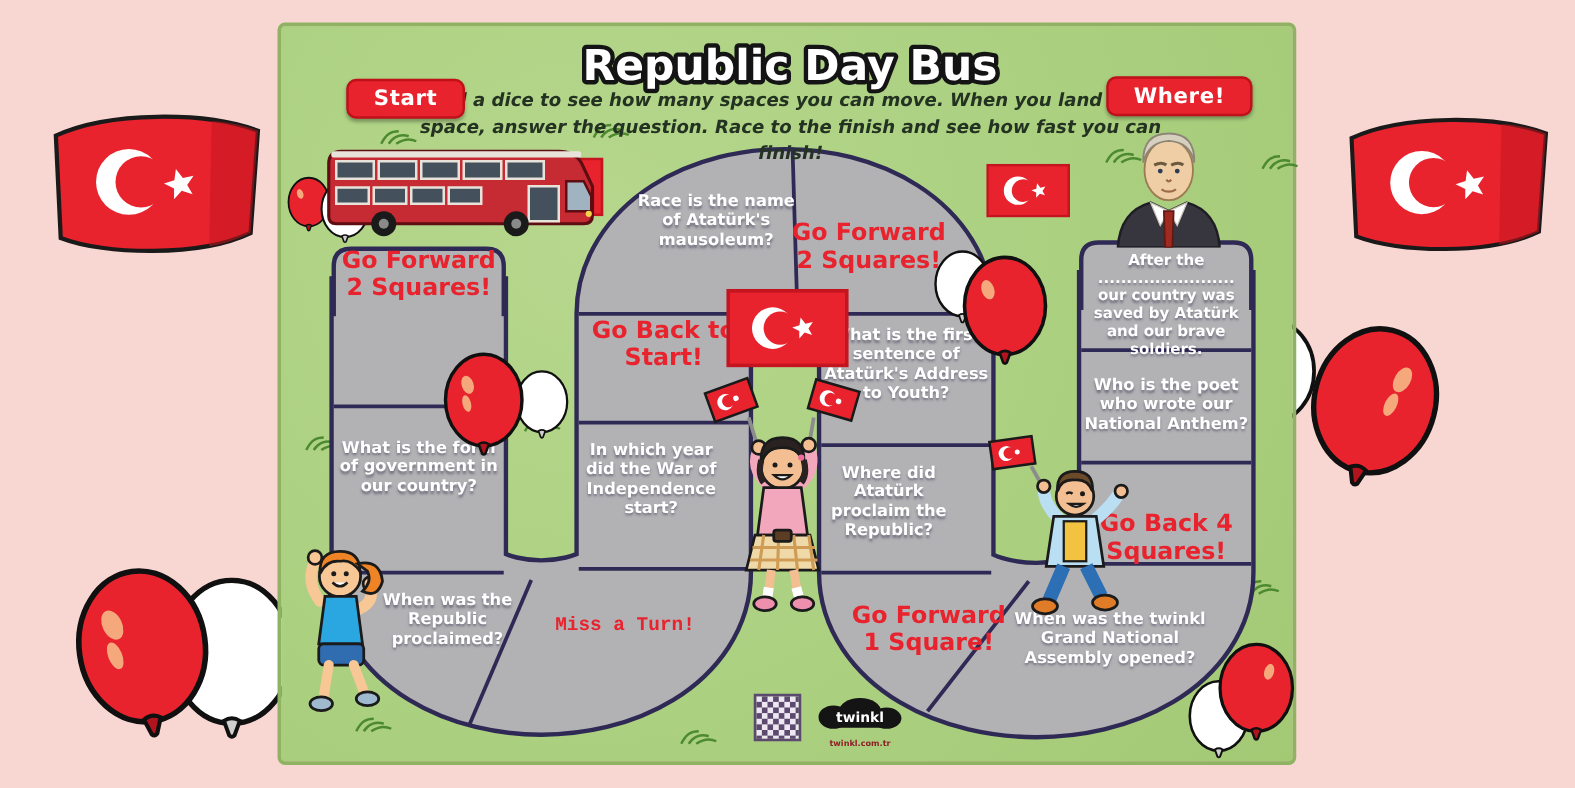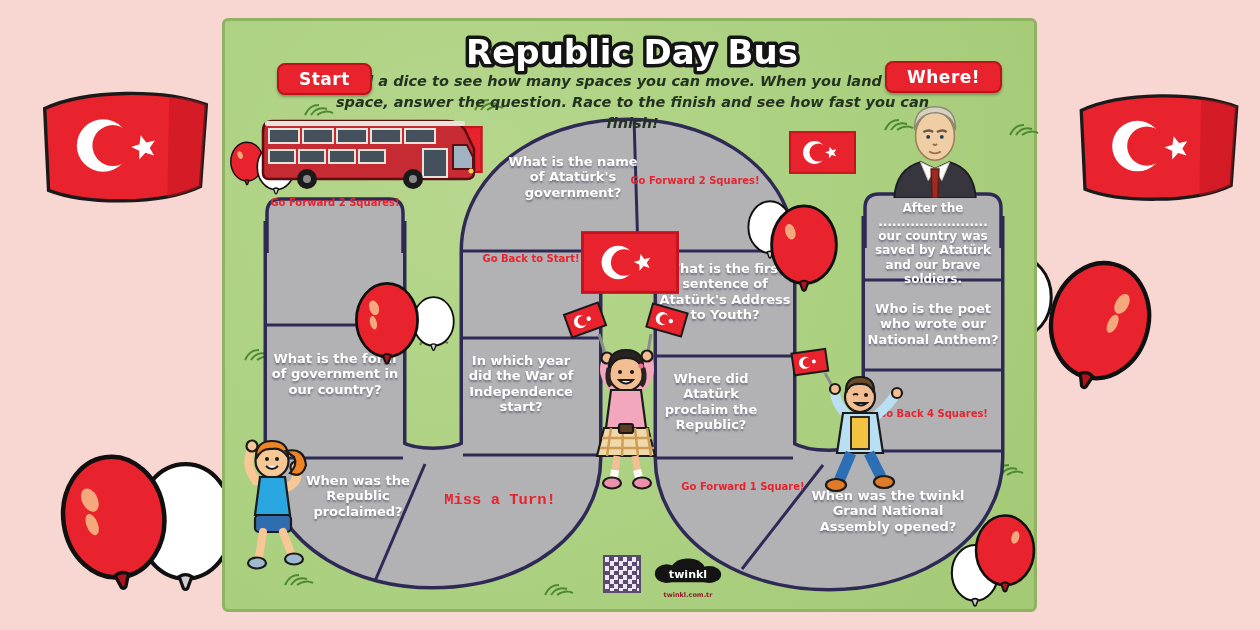--- a/index.html
+++ b/index.html
@@ -4,21 +4,21 @@
 <style>
   html,body{margin:0;padding:0;}
   body{width:1260px;height:630px;position:relative;overflow:hidden;
        background:#f8d6d2;font-family:"DejaVu Sans",sans-serif;}
   .abs{position:absolute;}
   #board{position:absolute;left:222px;top:18px;width:815px;height:594px;
          background:radial-gradient(circle at 30% 30%, #b6d78d 0%, #abd080 55%, #a3c975 100%);
          border:3px solid #8fb362;border-radius:6px;box-sizing:border-box;}
   .sq-text{position:absolute;text-align:center;font-weight:bold;line-height:1.18;
            color:#ffffff;text-shadow:0 2px 2px rgba(35,30,60,.45);font-size:13px;}
-  .sq-text.action{color:#e8232d;text-shadow:none;font-size:10px;}
+  .sq-text.action{color:#e8232d;text-shadow:none;font-size:19px;}
   .btn{position:absolute;background:#e8232d;color:#fff;font-weight:bold;font-size:17px;
        padding:4px 20px;border-radius:8px;border:2px solid #c0101a;
        box-shadow:0 2px 3px rgba(0,0,0,.3);letter-spacing:.5px;}
   .instructions{position:absolute;left:95px;top:50px;width:625px;text-align:center;
                 font-size:14.5px;font-weight:600;font-style:italic;color:#243321;line-height:1.45;}
   .flag{position:absolute;}
   .website{position:absolute;font-size:6.5px;font-weight:bold;color:#8d1f28;width:78px;text-align:center;}
 </style>
 </head>
 <body>
@@ -119,21 +119,21 @@
         <path d="M640,259 H776"></path>
     </g>
   </svg>
 
   <div class="sq-text action" style="left:42px;top:176px;width:136px;">Go Forward 2 Squares!</div>
   <div class="sq-text" style="left:42px;top:330px;width:136px;">What is the form of government in our country?</div>
   <div class="sq-text" style="left:58px;top:452px;width:150px;">When was the Republic proclaimed?</div>
   <div class="sq-text action" style="left:200px;top:470px;width:150px;font-size:15.5px;font-family:Liberation Mono, monospace;">Miss a Turn!</div>
   <div class="sq-text" style="left:238px;top:332px;width:116px;">In which year did the War of Independence start?</div>
   <div class="sq-text action" style="left:238px;top:232px;width:136px;">Go Back to Start!</div>
-  <div class="sq-text" style="left:278px;top:133px;width:140px;">What is the name of Atatürk's government?</div>
+  <div class="sq-text" style="left:278px;top:133px;width:140px;">Race is the name of Atatürk's mausoleum?</div>
   <div class="sq-text action" style="left:402px;top:154px;width:136px;">Go Forward 2 Squares!</div>
   <div class="sq-text" style="left:432px;top:240px;width:136px;">What is the first sentence of Atatürk's Address to Youth?</div>
   <div class="sq-text" style="left:432px;top:350px;width:108px;">Where did Atatürk proclaim the Republic?</div>
   <div class="sq-text action" style="left:450px;top:460px;width:136px;">Go Forward 1 Square!</div>
   <div class="sq-text" style="left:578px;top:467px;width:170px;">When was the twinkl Grand National Assembly opened?</div>
   <div class="sq-text action" style="left:642px;top:387px;width:132px;">Go Back 4 Squares!</div>
   <div class="sq-text" style="left:642px;top:280px;width:132px;">Who is the poet who wrote our National Anthem?</div>
   <div class="sq-text" style="left:642px;top:180px;width:132px;font-size:12px;">After the ........................ our country was saved by Atatürk and our brave soldiers.</div>
 
   <svg class="abs" style="left:4px;top:115px" width="36" height="57" viewBox="0 0 100 132">

